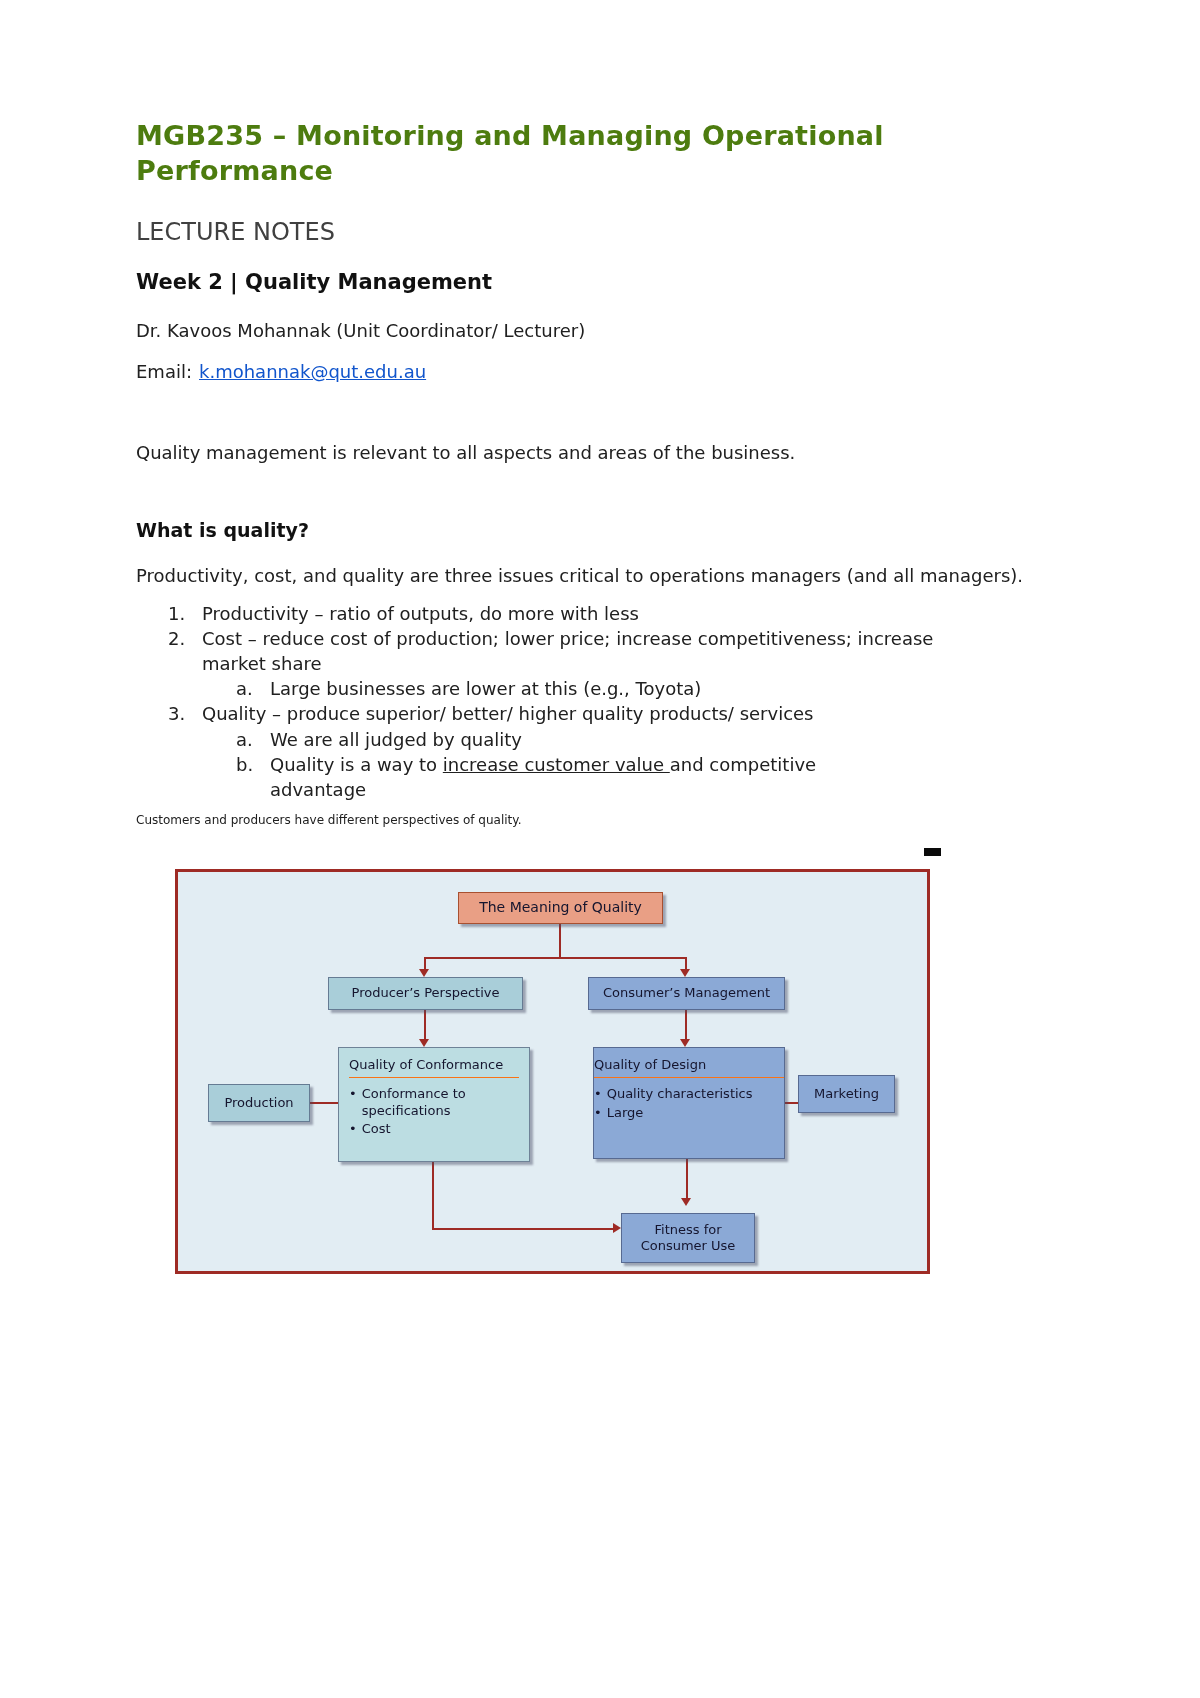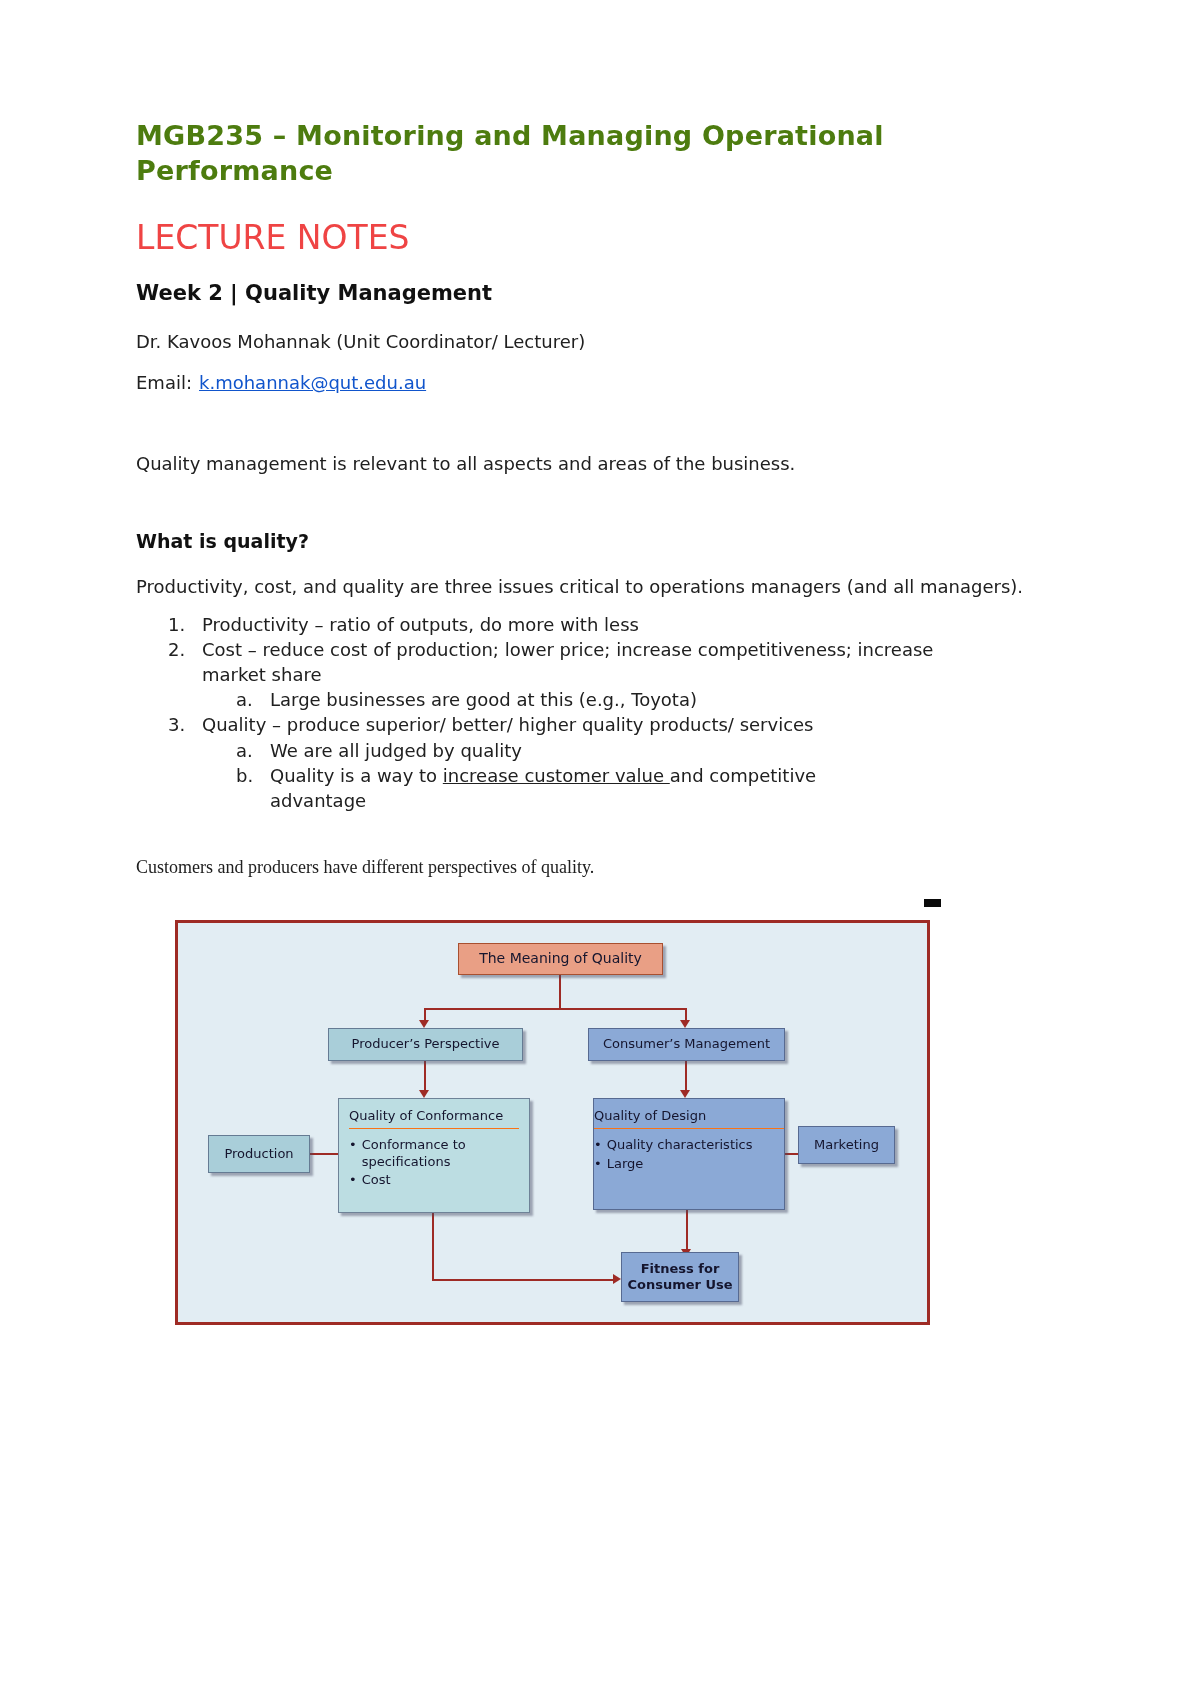--- a/index.html
+++ b/index.html
@@ -11,41 +11,41 @@
     font-family:"DejaVu Sans", sans-serif;
     color:#202020;
     overflow:hidden;
   }
   .content { padding:118px 134px 0 136px; }
 
   .doc-title {
     font-size:27px; font-weight:bold; color:#4d7c0f;
     line-height:1.3; max-width:790px; letter-spacing:0.2px;
   }
-  .lecture-notes { font-size:33px; font-weight:400; color:#ef4444; margin-top:30px; }
+  .lecture-notes { font-size:24px; font-weight:400; color:#404040; margin-top:30px; }
   .week { font-size:21px; font-weight:bold; color:#111; margin-top:24px; }
   .lecturer { font-size:18px; margin-top:26px; }
   .email-line { font-size:18px; margin-top:20px; }
   .email-link { color:#1155cc; text-decoration:underline; margin-left:7px; cursor:pointer; }
 
   .intro { font-size:18px; margin-top:58px; line-height:1.4; }
   .section-heading { font-size:19px; font-weight:bold; color:#111; margin-top:54px; }
   .lead { font-size:18px; margin-top:22px; line-height:1.4; max-width:930px; }
 
   .list { margin-top:12px; font-size:18px; line-height:1.4; }
   .li { display:flex; }
   .li.l1 { margin-left:32px; }
   .li.l2 { margin-left:100px; }
   .marker { width:34px; flex:0 0 34px; }
   .li.l1 .li-text { max-width:748px; }
   .li.l2 .li-text { max-width:640px; }
   .u { text-decoration:underline; }
 
   .outcome { font-size:18px; margin-top:28px; }
-  .perspectives { font-size:18px; margin-top:44px;font-family:Liberation Serif, serif; }
+  .perspectives { font-size:12px; margin-top:11px; }
 
   .diagram-wrap { position:relative; margin:42px 0 0 39px; width:755px; }
   .artifact { position:absolute; top:-21px; right:-11px; width:17px; height:8px; background:#0a0a0a; }
 
   .diagram {
     position:relative; width:755px; height:405px;
     border:3px solid #9e2b25;
     background:#e2edf3;
     font-family:"DejaVu Sans", sans-serif;
     color:#15152e;
@@ -63,21 +63,21 @@
   .teal-light { background:#bcdde2; }
   .blue { background:#8ba9d6; }
 
   .meaning     { left:280px; top:20px;  width:205px; height:32px; font-size:14px; }
   .producer    { left:150px; top:105px; width:195px; height:33px; }
   .consumer    { left:410px; top:105px; width:197px; height:33px; }
   .conformance { left:160px; top:175px; width:192px; height:115px; align-items:flex-start; justify-content:flex-start; text-align:left; padding:9px 10px; }
   .design      { left:415px; top:175px; width:192px; height:112px; align-items:flex-start; justify-content:flex-start; text-align:left; padding:9px 0; }
   .production  { left:30px;  top:212px; width:102px; height:38px; }
   .marketing   { left:620px; top:203px; width:97px;  height:38px; }
-  .fitness     { left:443px; top:329px; width:118px; height:50px;font-weight:bold; }
+  .fitness     { left:443px; top:341px; width:134px; height:50px; }
 
   .box-title { width:100%; border-bottom:1px solid #f97316; padding-bottom:4px; margin-bottom:6px; }
   .bullet-row { display:flex; gap:5px; margin-top:2px; }
   .bullet-row .b { flex:0 0 auto; }
 
   .vline { position:absolute; width:2px; background:#9e2b25; }
   .hline { position:absolute; height:2px; background:#9e2b25; }
   .ah-down { position:absolute; width:0; height:0;
     border-left:5px solid transparent; border-right:5px solid transparent;
     border-top:8px solid #9e2b25; }
@@ -124,21 +124,21 @@
       <div class="li l1">
         <span class="marker">1.</span>
         <span class="li-text">Productivity – ratio of outputs, do more with less</span>
       </div>
       <div class="li l1">
         <span class="marker">2.</span>
         <span class="li-text">Cost – reduce cost of production; lower price; increase competitiveness; increase market share</span>
       </div>
       <div class="li l2">
         <span class="marker">a.</span>
-        <span class="li-text">Large businesses are good at this (e.g., Toyota)</span>
+        <span class="li-text">Large businesses are lower at this (e.g., Toyota)</span>
       </div>
       <div class="li l1">
         <span class="marker">3.</span>
         <span class="li-text">Quality – produce superior/ better/ higher quality products/ services</span>
       </div>
       <div class="li l2">
         <span class="marker">a.</span>
         <span class="li-text">We are all judged by quality</span>
       </div>
       <div class="li l2">

